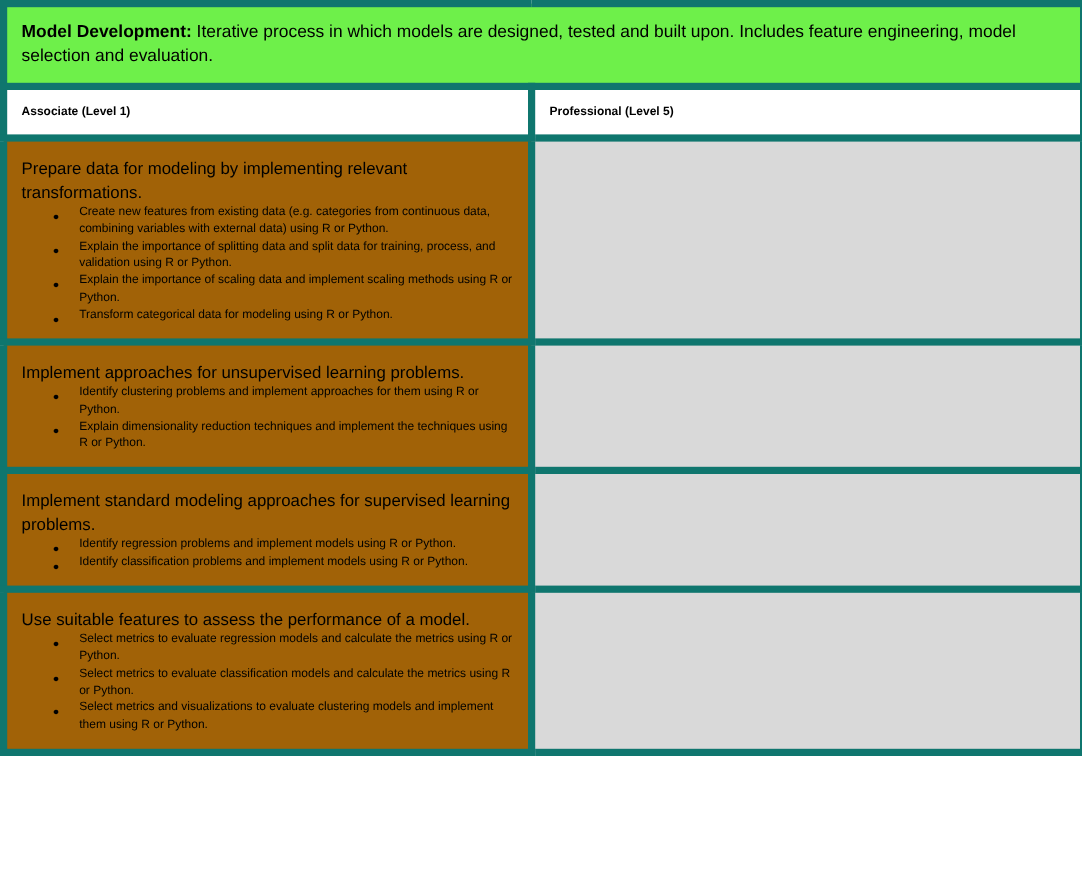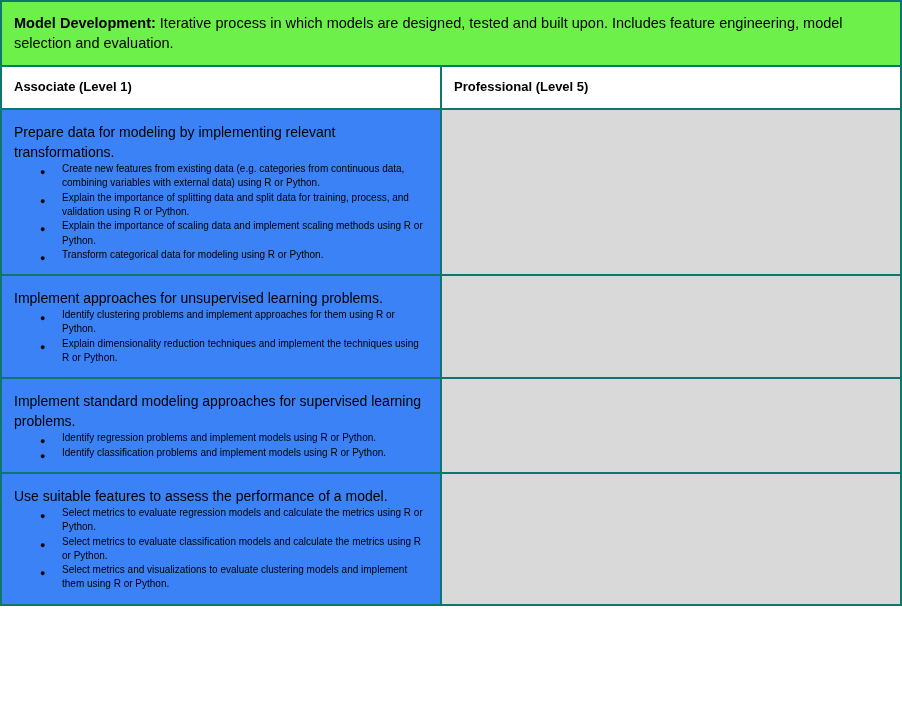--- a/index.html
+++ b/index.html
@@ -13,21 +13,21 @@
     font-family: "Liberation Sans", sans-serif;
     color: #000000;
     overflow: hidden;
   }
   .doc-table {
     width: 902px;
     border-collapse: collapse;
     table-layout: fixed;
   }
   .doc-table td, .doc-table th {
-    border: 2px solid #0f766e;
+    border: 6px solid #0f766e;
     vertical-align: top;
     padding: 12px;
   }
   .banner-cell {
     background: #6ef04a;
     padding: 6px 4px 8px 4px;
   }
   .banner-text {
     font-size: 14.5px;
     line-height: 1.35;
@@ -35,28 +35,28 @@
   }
   .banner-text .lead {
     font-weight: bold;
   }
   .header-cell {
     padding: 8px 4px 9px 4px;
     background: #ffffff;
   }
   .header-text {
     font-weight: bold;
-    font-size: 13px;
+    font-size: 10px;
     line-height: 1.3;
   }
   .col-left { width: 440px; }
   .col-right { width: 460px; }
   .content-cell {
     padding: 7px 4px 6px 4px;
-    background: #3b82f6;
+    background: #a16207;
   }
   .filled-cell {
     background: #d9d9d9;
   }
   .skill-intro {
     font-size: 14px;
     line-height: 1.43;
     margin: 0;
   }
   ul.bullets {

